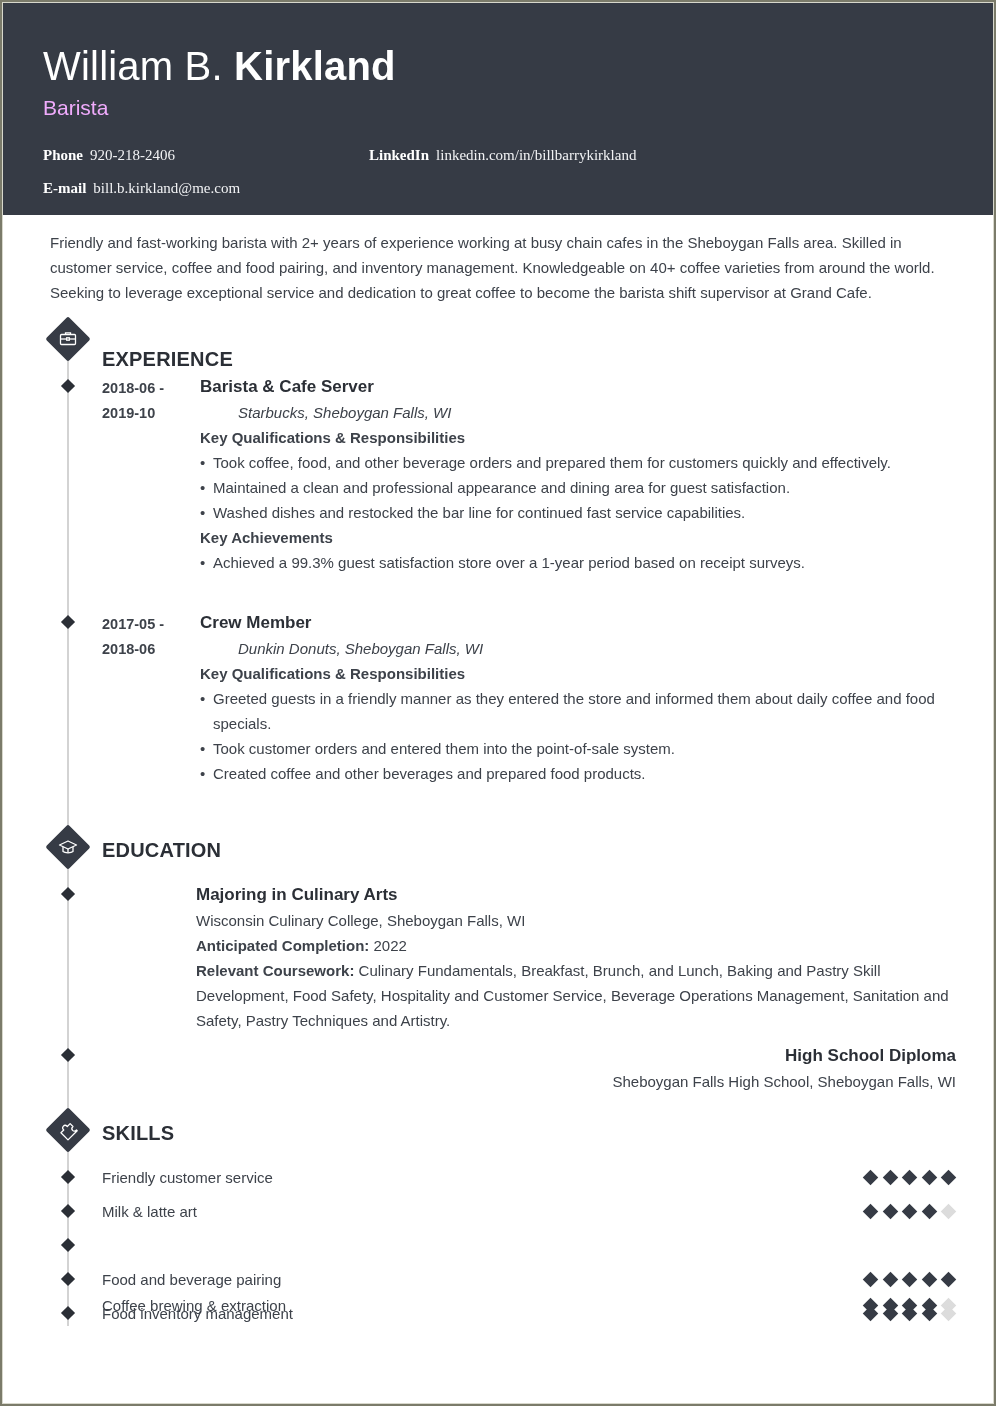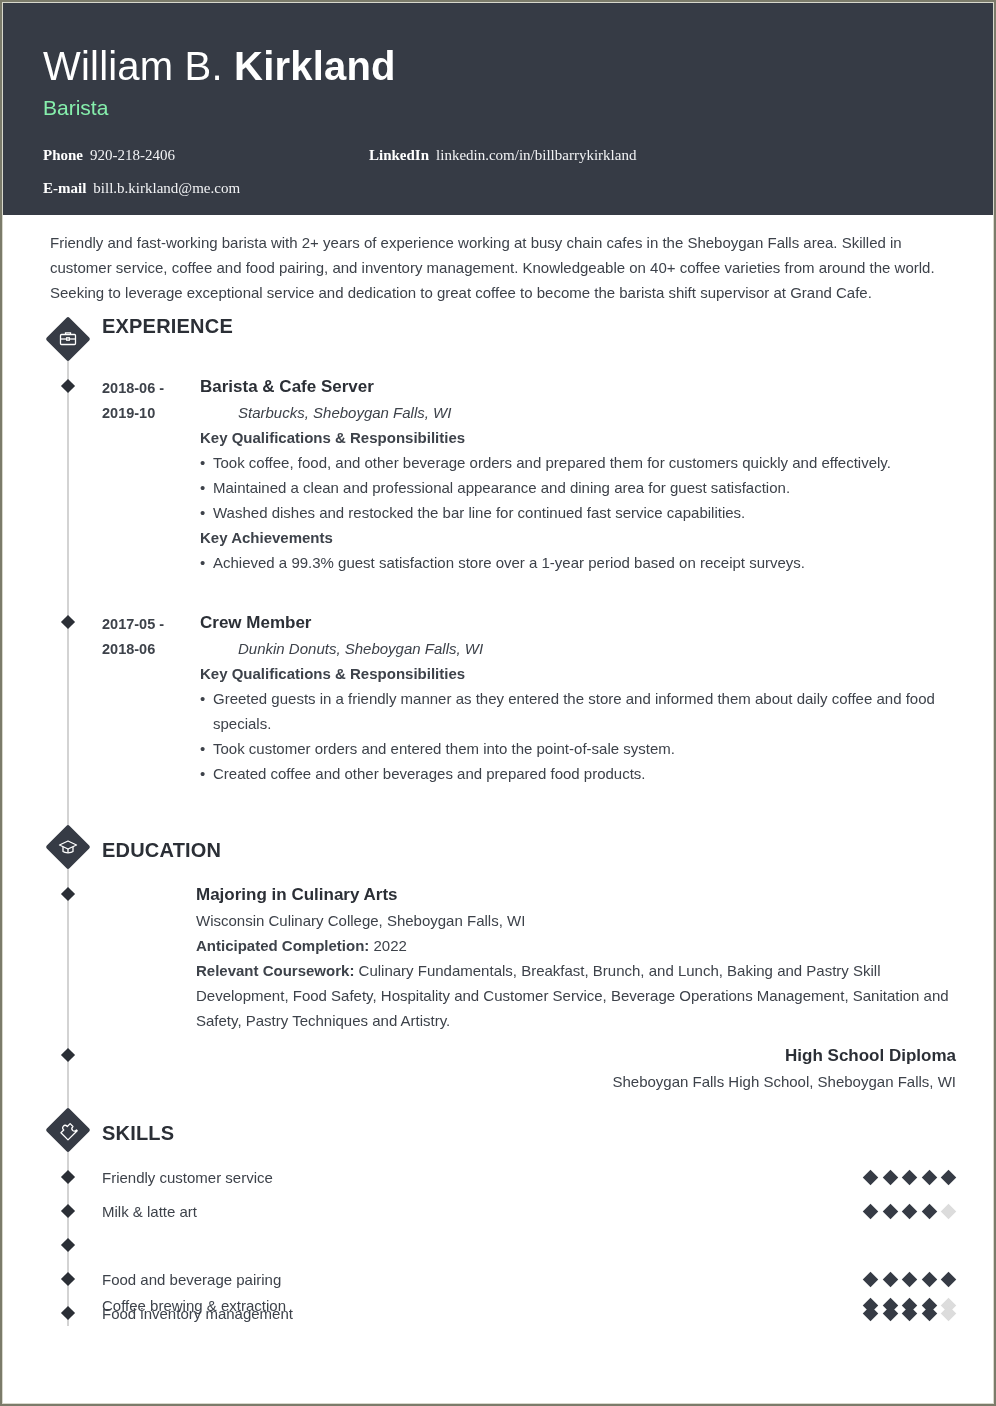--- a/index.html
+++ b/index.html
@@ -4,21 +4,21 @@
 <style>
   * { box-sizing: border-box; margin: 0; padding: 0; }
   html, body { width: 996px; height: 1406px; background: #ffffff; }
   body { font-family: "Liberation Sans", sans-serif; color: #333840; position: relative; overflow: hidden; }
   .frame { position: absolute; left: 0; top: 0; width: 996px; height: 1406px; border: 2px solid #7b7b6a; }
   .frame-inner { position: absolute; left: 2px; top: 2px; width: 992px; height: 1402px; border: 1px solid #d8d8cc; }
 
   .header { position: absolute; left: 3px; top: 3px; width: 990px; height: 212px; background: #363b45; color: #ffffff; }
   .name { position: absolute; left: 40px; top: 40px; font-size: 40px; line-height: 46px; font-weight: normal; letter-spacing: 0.2px; }
   .name b { font-weight: bold; }
-  .role { position: absolute; left: 40px; top: 92px; font-size: 21px; line-height: 26px; color: #86efac; }
+  .role { position: absolute; left: 40px; top: 92px; font-size: 21px; line-height: 26px; color: #f0abfc; }
   .contact { position: absolute; font-size: 15px; line-height: 20px; color: #f2f3f5; white-space: nowrap; font-family: Liberation Serif, serif; }
   .contact .k { font-weight: bold; margin-right: 7px; color: #ffffff; }
   .c-phone { left: 40px; top: 142px; }
   .c-email { left: 40px; top: 175px; }
   .c-link { left: 366px; top: 142px; }
 
   .summary { position: absolute; left: 50px; top: 230px; width: 900px; font-size: 15px; line-height: 25px; color: #3d424a; }
 
   .timeline { position: absolute; left: 67px; width: 2px; background: #d3d3d3; }
 
@@ -77,21 +77,21 @@
 <div class="timeline" style="top: 1148px; height: 178px;"></div>
 
 <div class="sec-icon" style="top: 323px;">
   <svg viewBox="0 0 22 22" fill="none" stroke="#ffffff" stroke-width="1.3">
     <rect x="3.5" y="6.5" width="15" height="10" rx="1"></rect>
     <path d="M8.5 6.5 V4.8 h5 V6.5"></path>
     <path d="M3.5 11 h15"></path>
     <rect x="9.7" y="9.8" width="2.6" height="2.4" fill="#363b45"></rect>
   </svg>
 </div>
-<h2 class="sec-title" style="top: 314px;">EXPERIENCE</h2>
+<h2 class="sec-title" style="top: 347px;">EXPERIENCE</h2>
 
 <div class="dot" style="top: 381px;"></div>
 <div class="date" style="top: 376px;">
   <div>2018-06 -</div>
   <div>2019-10</div>
 </div>
 <div class="job" style="top: 374px;">
   <div class="title">Barista &amp; Cafe Server</div>
   <div class="company">Starbucks, Sheboygan Falls, WI</div>
   <div class="sub">Key Qualifications &amp; Responsibilities</div>

